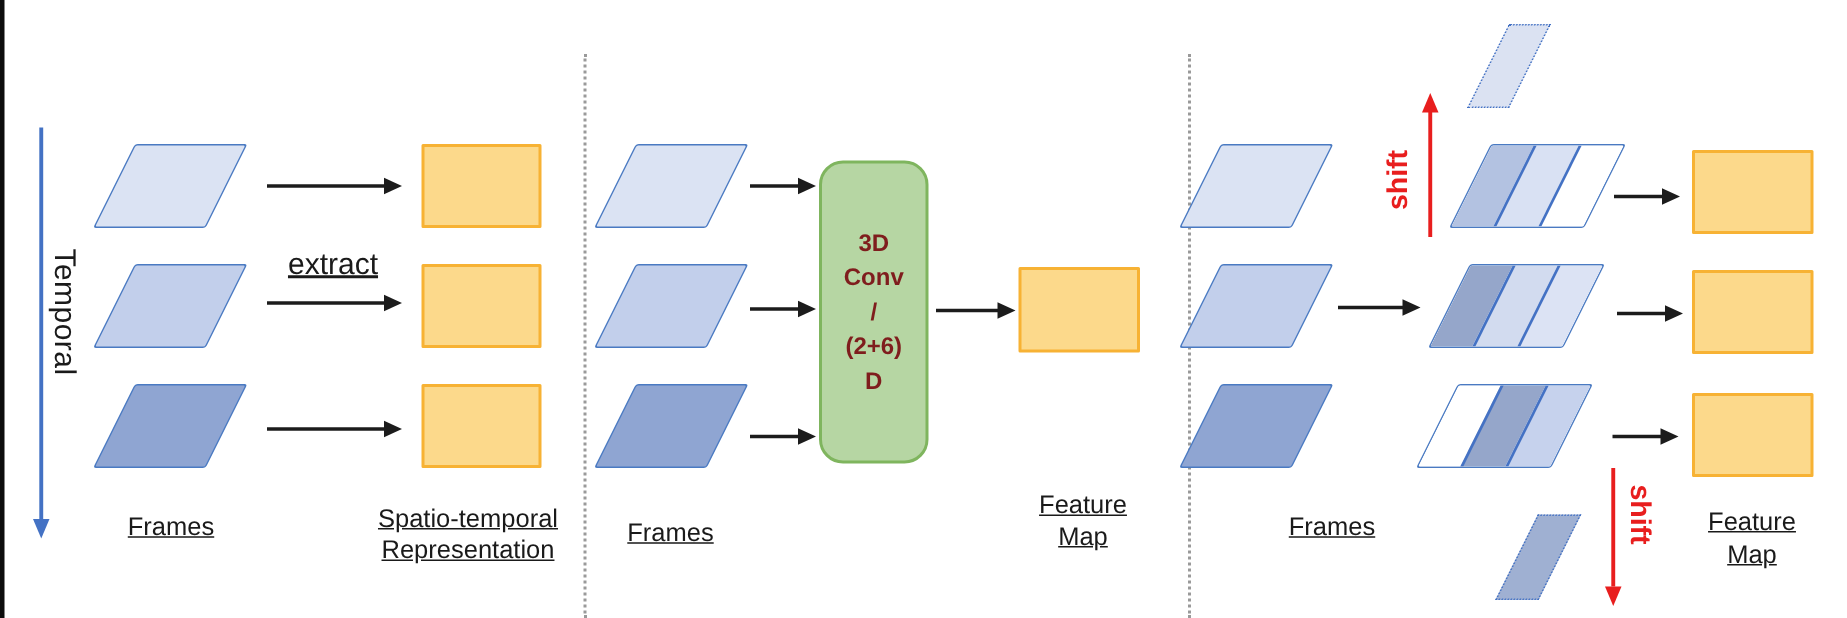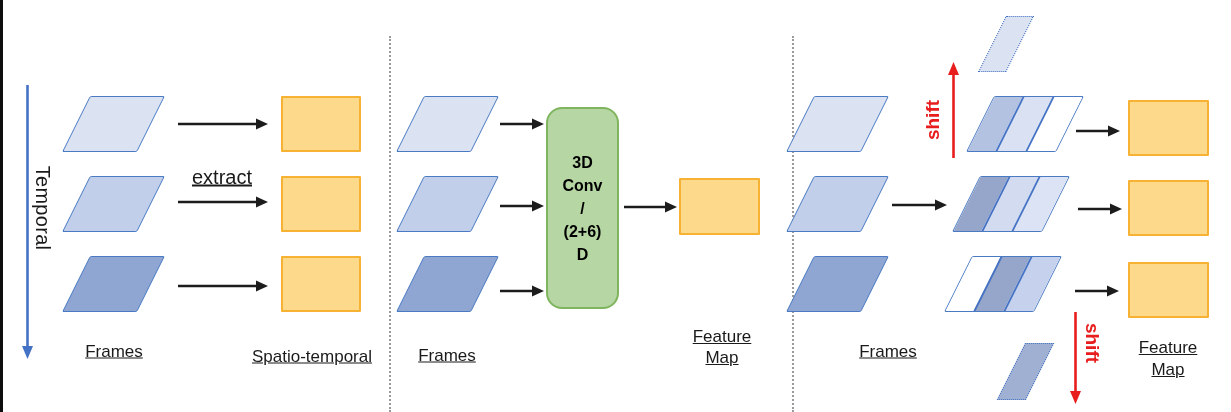--- a/index.html
+++ b/index.html
@@ -39,21 +39,21 @@
   .fmap{
     position:absolute;width:81px;height:56px;background:#fcd98b;
     border:2.2px solid #f7b234;border-radius:1px;box-sizing:border-box;
   }
 
   
   .convbox{
     position:absolute;left:546px;top:107px;width:73px;height:202px;
     background:#b6d6a3;border:2px solid #7fb55e;border-radius:16px;box-sizing:border-box;
     display:flex;flex-direction:column;align-items:center;justify-content:center;
-    color:#000000;font-weight:bold;font-size:16px;line-height:23px;text-align:center;
+    color:#7f1d1d;font-weight:bold;font-size:16px;line-height:23px;text-align:center;
   }
 
   
   .arr{position:absolute;overflow:visible;}
   .arr line{stroke:#1c1c1c;stroke-width:2.4;}
   .arr polygon{fill:#1c1c1c;}
   .arr.blue line{stroke:#4472c4;stroke-width:2.6;}
   .arr.blue polygon{fill:#4472c4;}
   .arr.red line{stroke:#e81e1e;stroke-width:2.6;}
   .arr.red polygon{fill:#e81e1e;}
@@ -100,20 +100,21 @@
   </svg>
   <div class="lbl extract" style="left:222px;top:177px;">extract</div>
 
   <div class="fmap" style="left:281px;top:96px;width:80px;"></div>
   <div class="fmap" style="left:281px;top:176px;width:80px;"></div>
   <div class="fmap" style="left:281px;top:256px;width:80px;"></div>
 
   <div class="lbl" style="left:114px;top:351px;">Frames</div>
   <div class="lbl" style="left:312px;top:356px;">
     <span>Spatio-temporal</span><br>
+    <span>Representation</span>
   </div>
 
   <div class="para f1" style="left:410px;top:96px;"></div>
   <div class="para f2" style="left:410px;top:176px;"></div>
   <div class="para f3" style="left:410px;top:256px;"></div>
 
   <svg class="arr" style="left:500px;top:118px;" width="44" height="12" viewBox="0 0 44 12">
     <line x1="0" y1="6" x2="33" y2="6"></line>
       <polygon points="32,0.5 44,6 32,11.5"></polygon>
   </svg>

